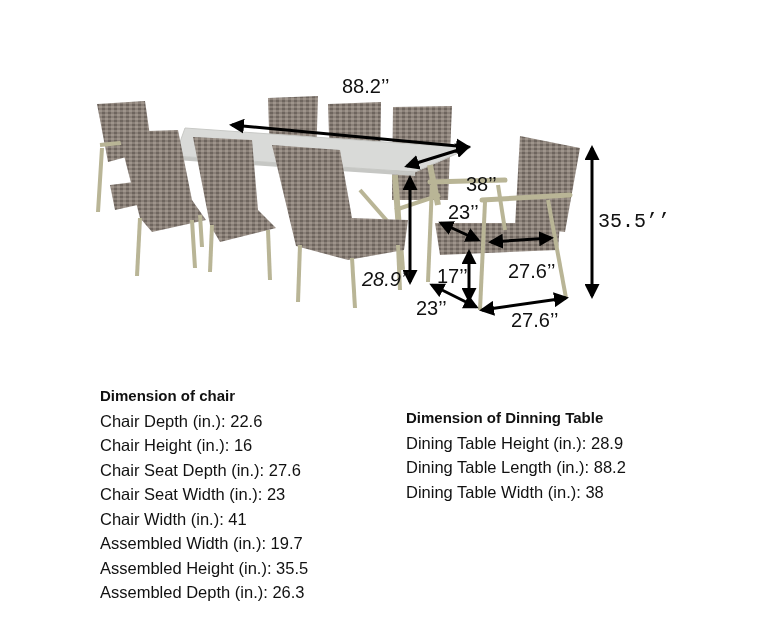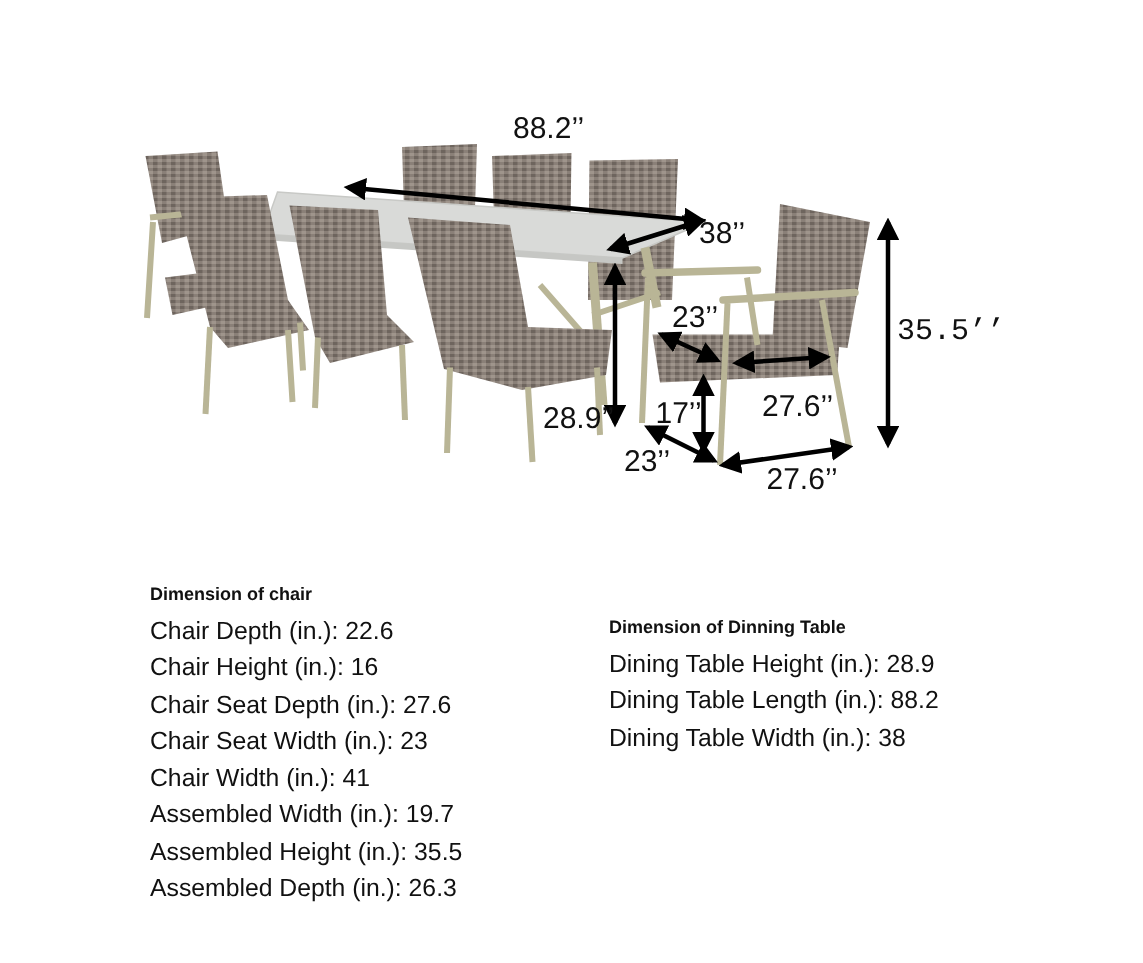--- a/index.html
+++ b/index.html
@@ -31,21 +31,21 @@
       background: transparent;
     }
     .spec-block {
       position: absolute;
       font-size: 16.5px;
       line-height: 24.5px;
       color: #111;
     }
     .spec-block h3 {
       margin: 0;
-      font-size: 12px;
+      font-size: 15px;
       font-weight: bold;
       line-height: 24.5px;
     }
     .spec-row {
       display: block;
       white-space: nowrap;
     }
     #chair-specs { left: 100px; top: 384px; }
     #table-specs { left: 406px; top: 382px; margin-top: 24px; }
   </style>
@@ -129,22 +129,22 @@
       <line x1="491" y1="242" x2="551" y2="238" marker-start="url(#arrowhead)" marker-end="url(#arrowhead)"></line>
       <line x1="469" y1="252" x2="469" y2="300" marker-start="url(#arrowhead)" marker-end="url(#arrowhead)"></line>
       <line x1="432" y1="285" x2="476" y2="307" marker-start="url(#arrowhead)" marker-end="url(#arrowhead)"></line>
       <line x1="482" y1="310" x2="566" y2="298" marker-start="url(#arrowhead)" marker-end="url(#arrowhead)"></line>
       <line x1="592" y1="148" x2="592" y2="296" marker-start="url(#arrowhead)" marker-end="url(#arrowhead)"></line>
     </g>
   </svg>
 
   
   <span class="dim-label" style="left:342px; top:76px;">88.2’’</span>
-  <span class="dim-label" style="left:466px; top:146px;">38’’</span>
-  <span class="dim-label" style="left:362px; top:269px;">28.9’’</span>
+  <span class="dim-label" style="left:466px; top:174px;">38’’</span>
+  <span class="dim-label" style="left:362px; top:269px;font-style:italic;">28.9’’</span>
   <span class="dim-label" style="left:448px; top:202px;">23’’</span>
   <span class="dim-label" style="left:508px; top:261px;">27.6’’</span>
   <span class="dim-label" style="left:437px; top:266px;">17’’</span>
   <span class="dim-label" style="left:416px; top:298px;">23’’</span>
   <span class="dim-label" style="left:511px; top:310px;">27.6’’</span>
   <span class="dim-label" style="left:598px; top:212px;font-family:Liberation Mono, monospace;">35.5’’</span>
 </div>
 
 <div class="spec-block" id="chair-specs">
   <h3>Dimension of chair</h3>

